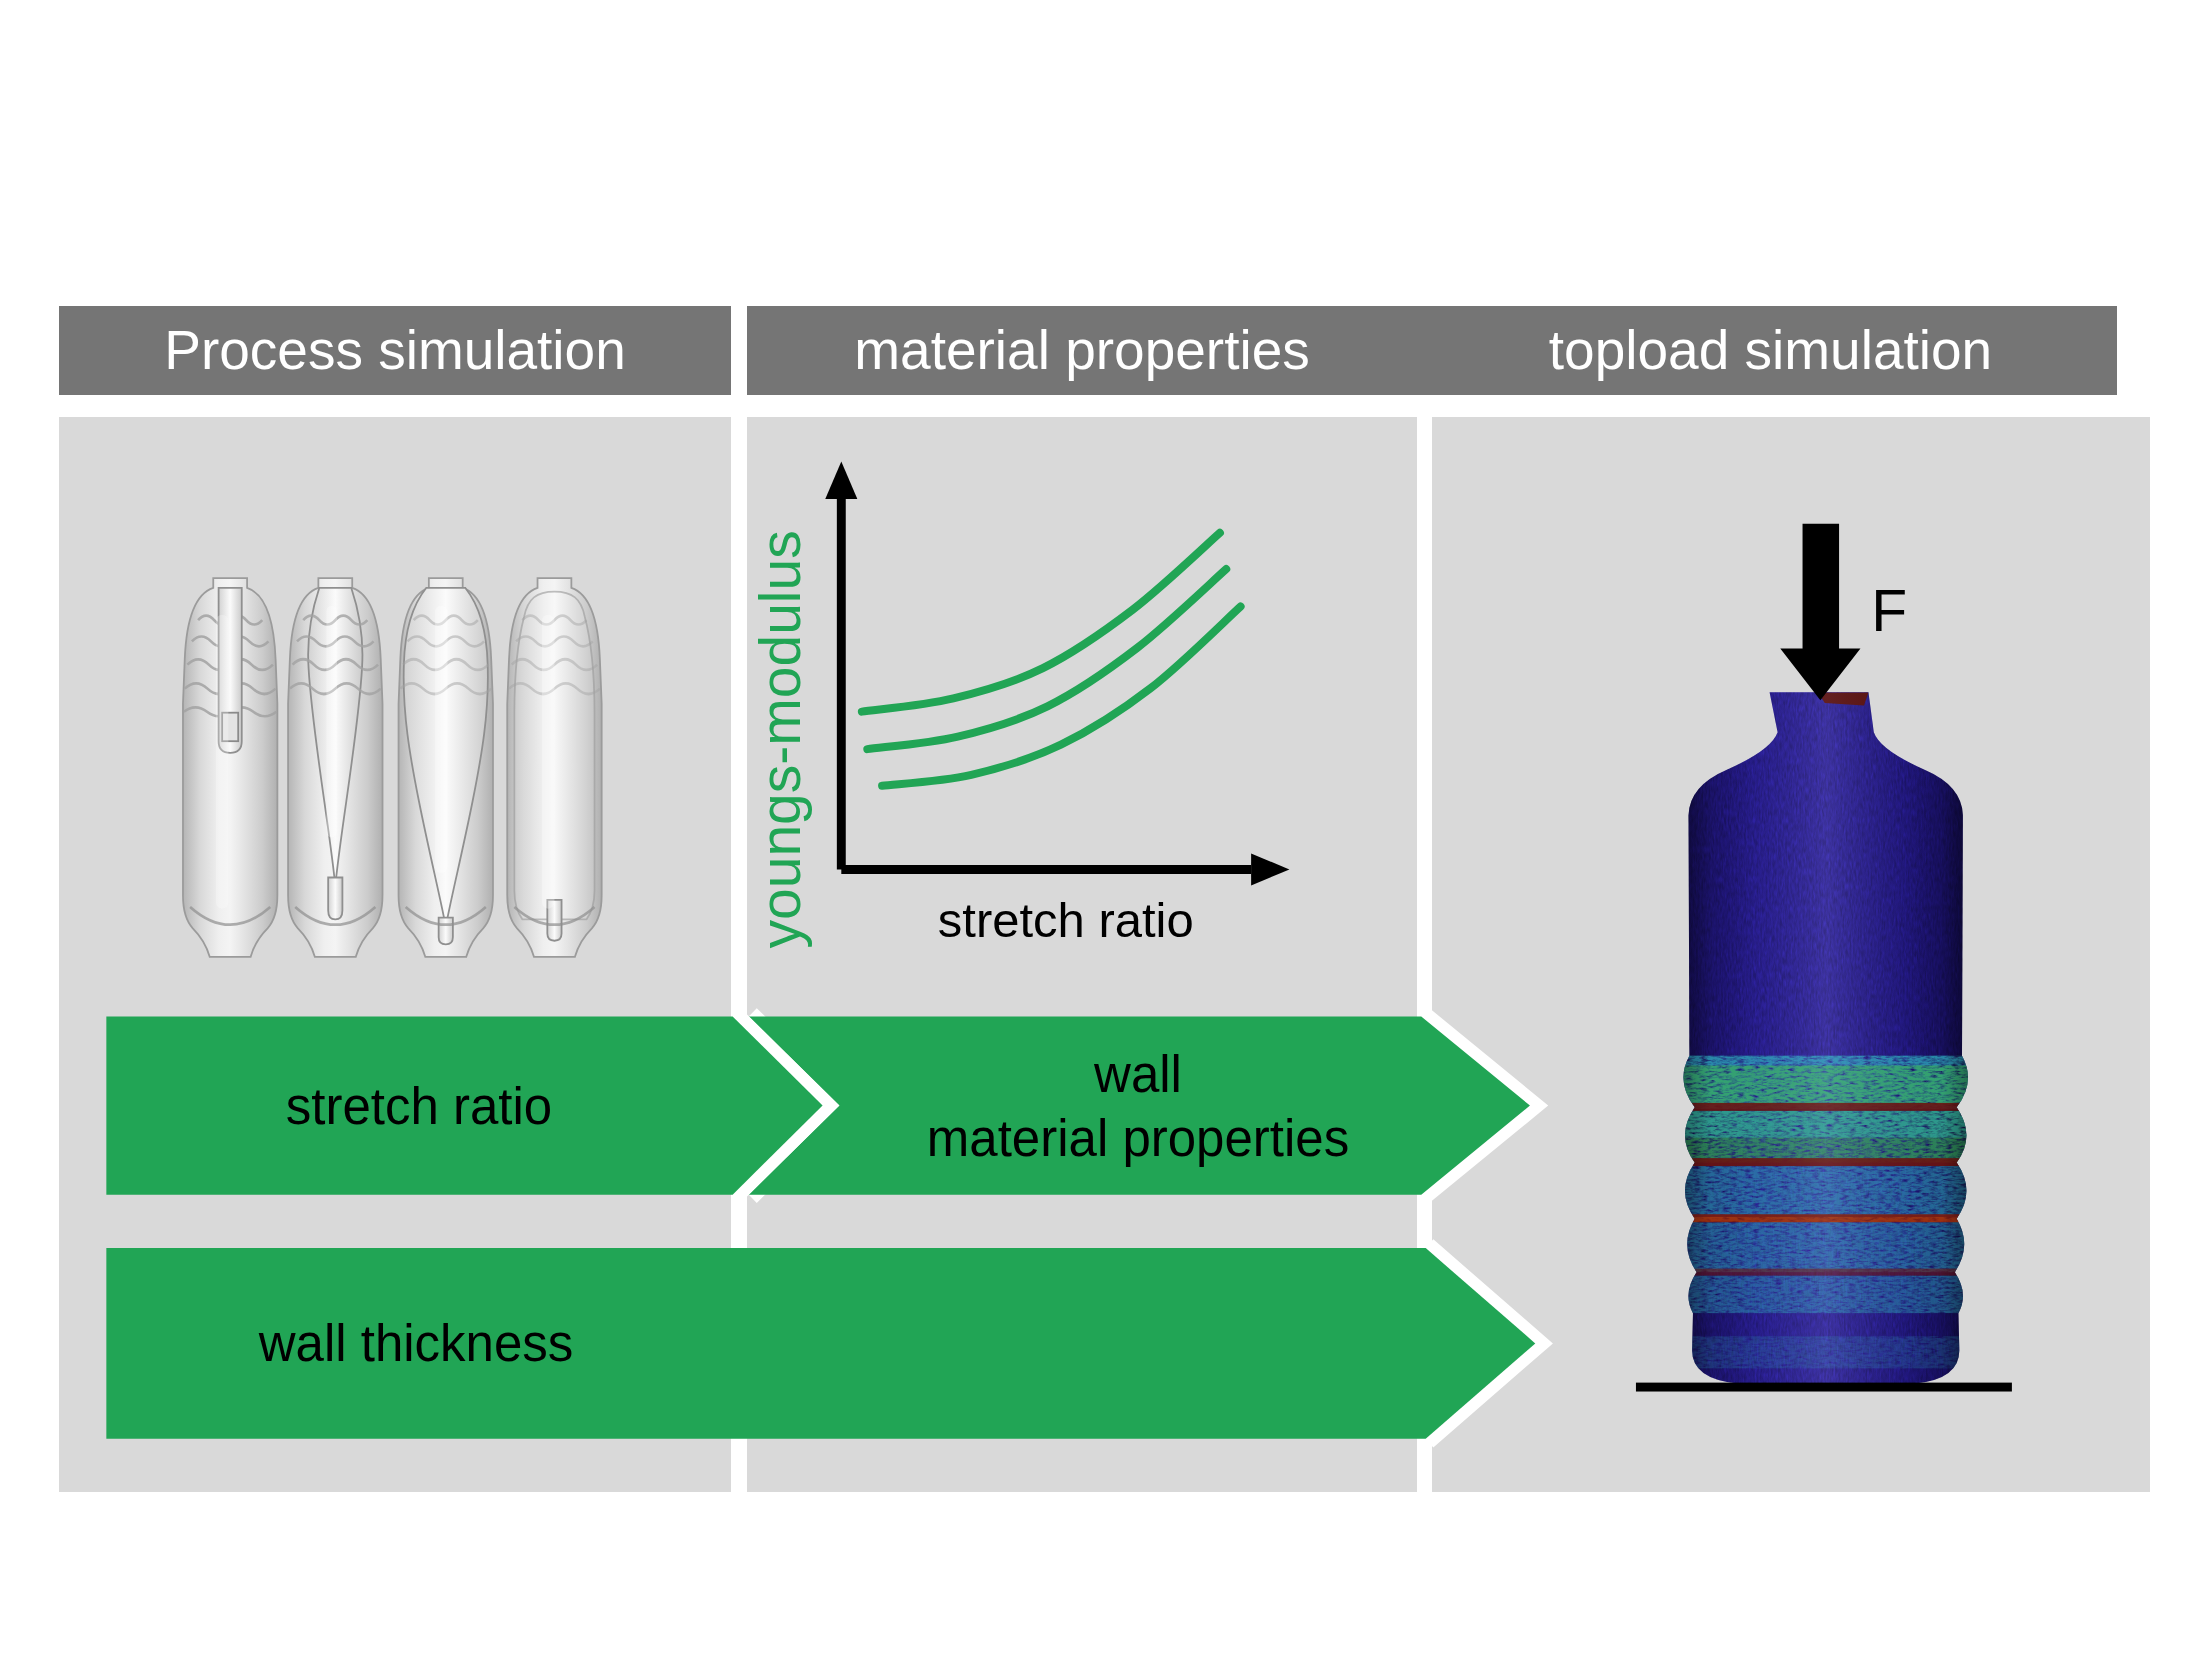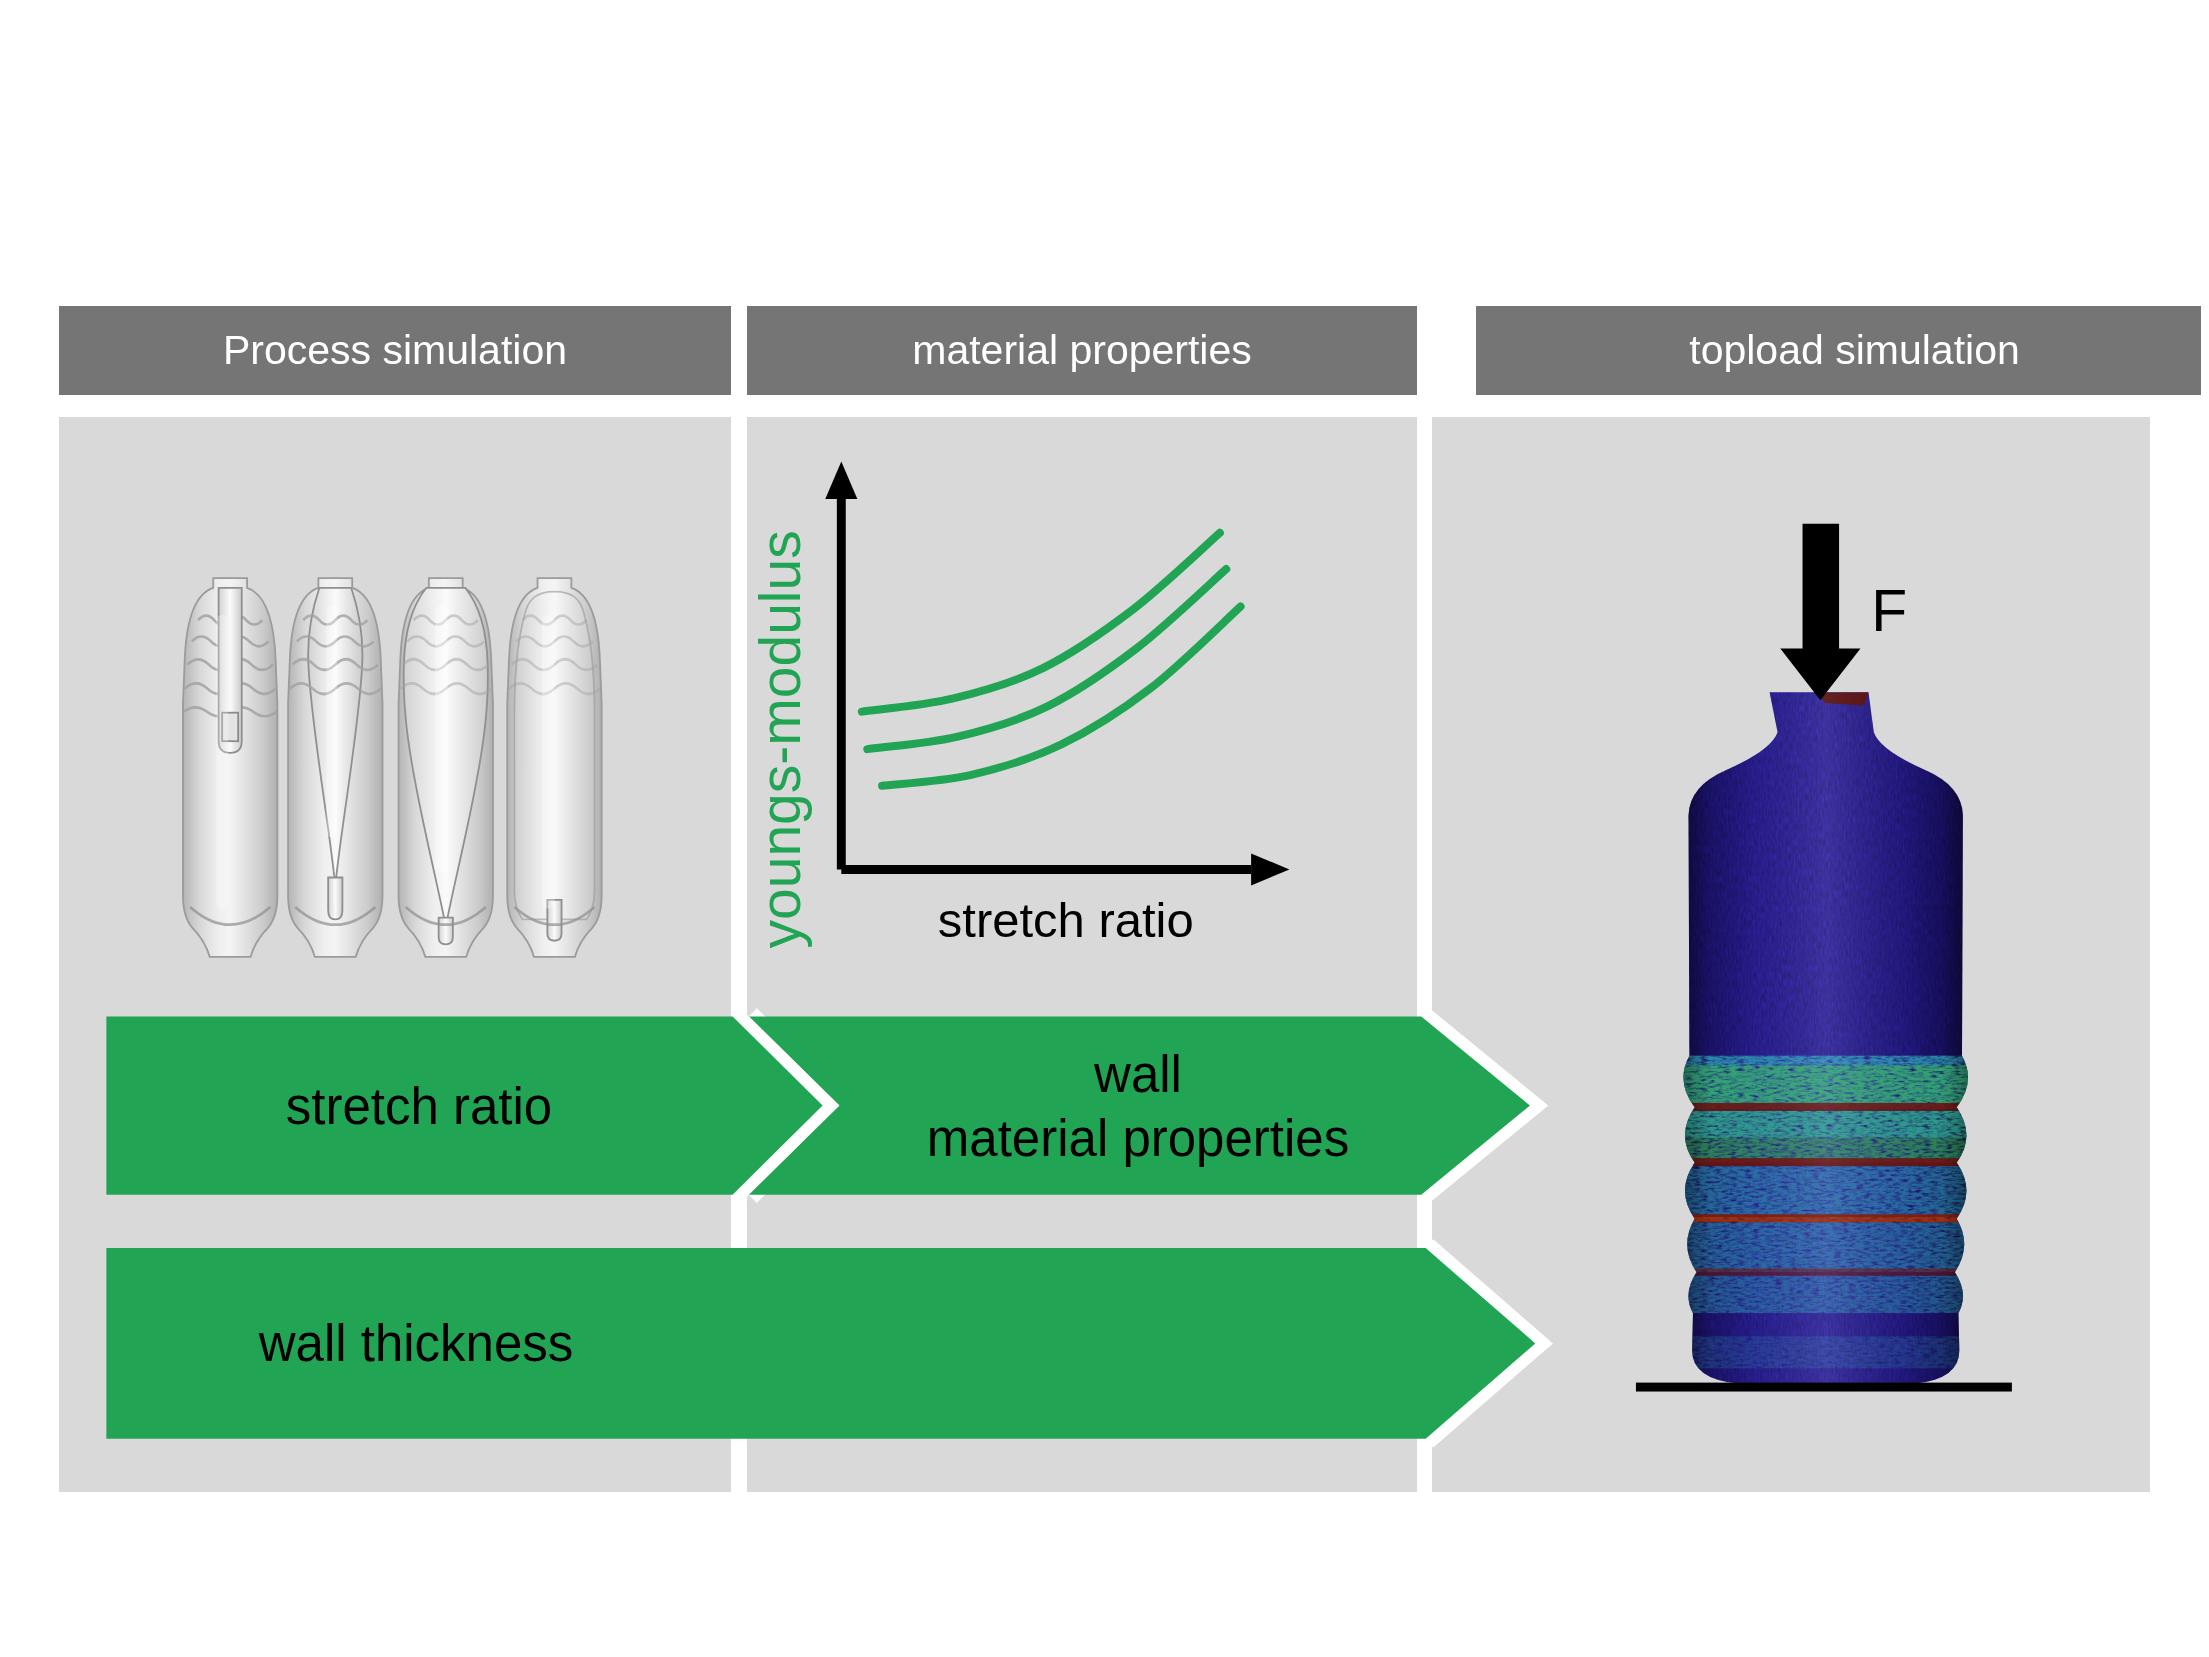--- a/index.html
+++ b/index.html
@@ -3,24 +3,24 @@
 <meta charset="utf-8">
 <style>
   html,body{margin:0;padding:0;background:#ffffff;}
   .stage{position:relative;width:2210px;height:1657px;background:#ffffff;
          font-family:"Liberation Sans", sans-serif;overflow:hidden;}
   .panel{position:absolute;top:417px;height:1075px;background:#d9d9d9;}
   .panel.p1{left:59px;width:672px;}
   .panel.p2{left:747px;width:670px;}
   .panel.p3{left:1432px;width:718px;}
   .hdr{position:absolute;top:306px;height:89px;background:#757575;color:#ffffff;
-       font-size:41px;line-height:89px;text-align:center;}
+       font-size:55px;line-height:89px;text-align:center;}
   .hdr.h1{left:59px;width:672px;}
   .hdr.h2{left:747px;width:670px;}
-  .hdr.h3{left:1476px;width:693px;padding-left:32px;}
+  .hdr.h3{left:1392px;width:693px;padding-left:32px;}
   svg.overlay{position:absolute;left:0;top:0;width:2210px;height:1657px;}
   .alabel{position:absolute;transform:translate(-50%,-50%);color:#000;
           font-size:51px;text-align:center;white-space:nowrap;line-height:64px;}
 </style>
 </head>
 <body>
 
 <div class="stage">
 
   <div class="panel p1"></div>

